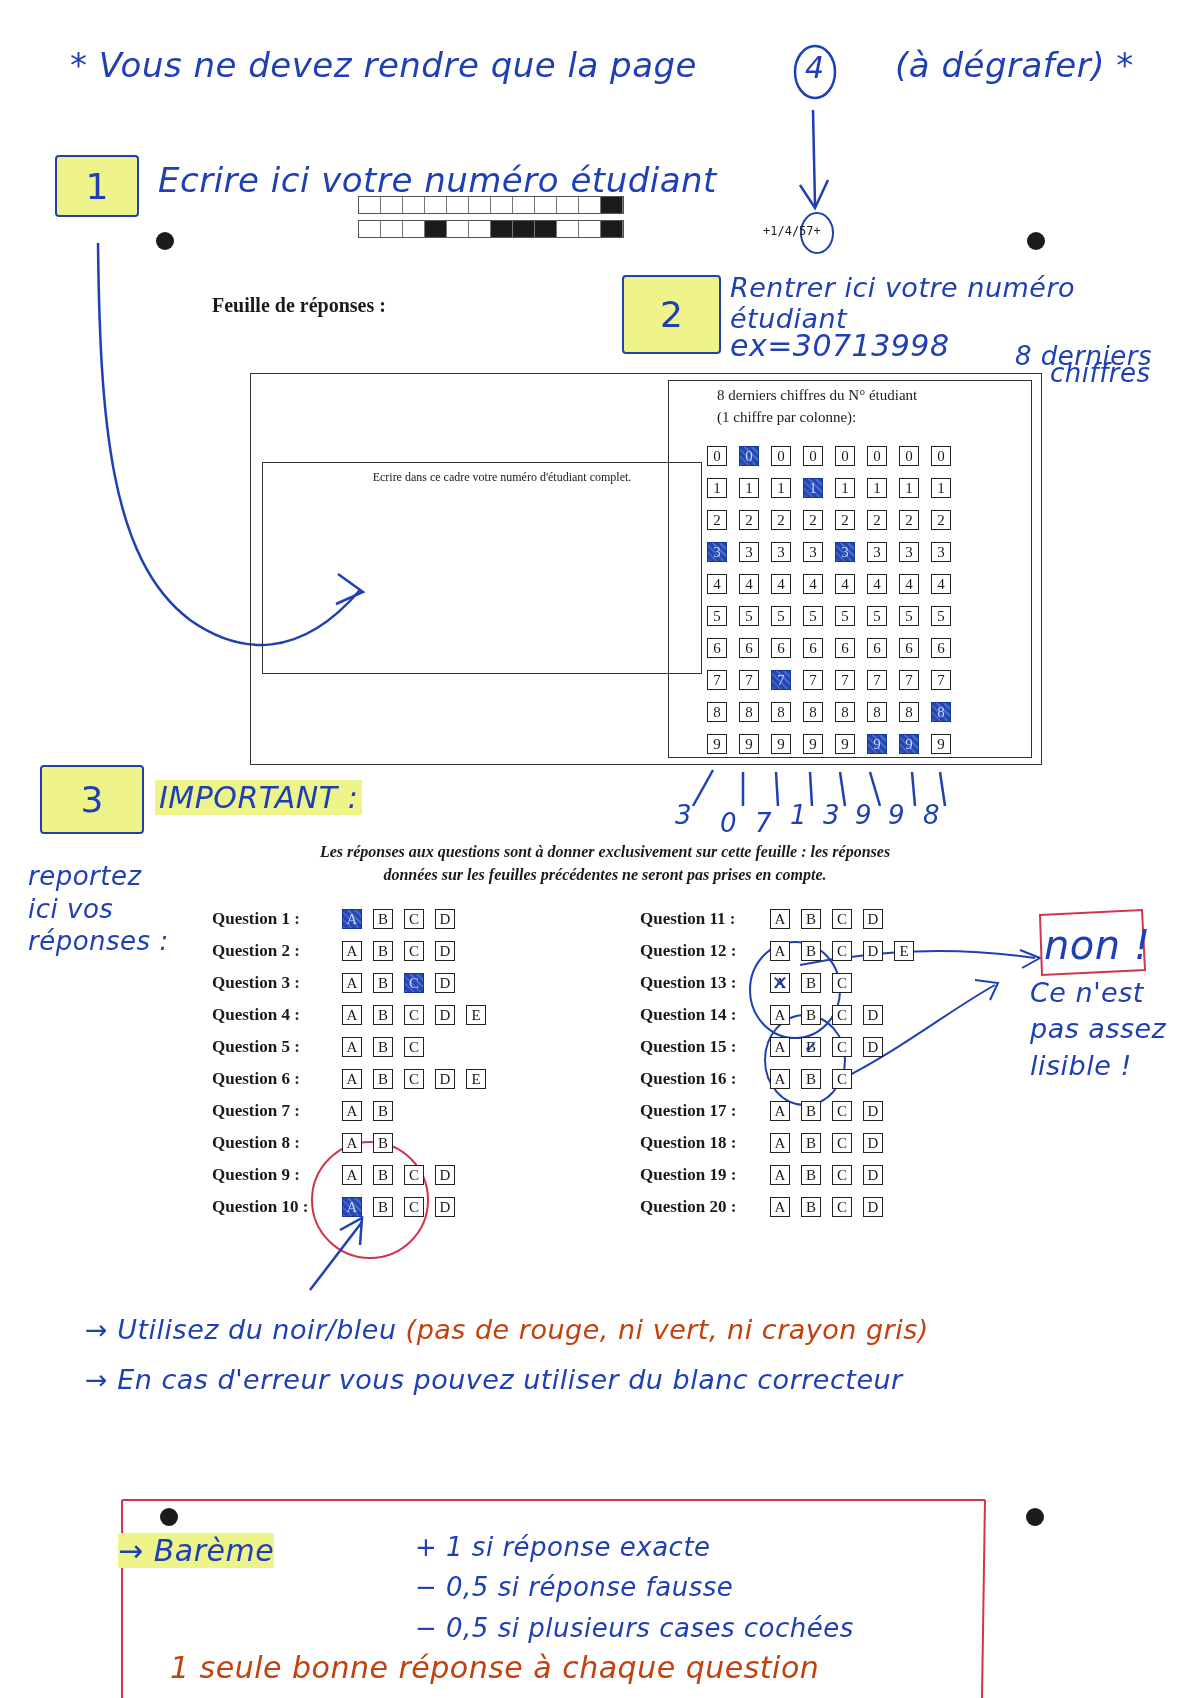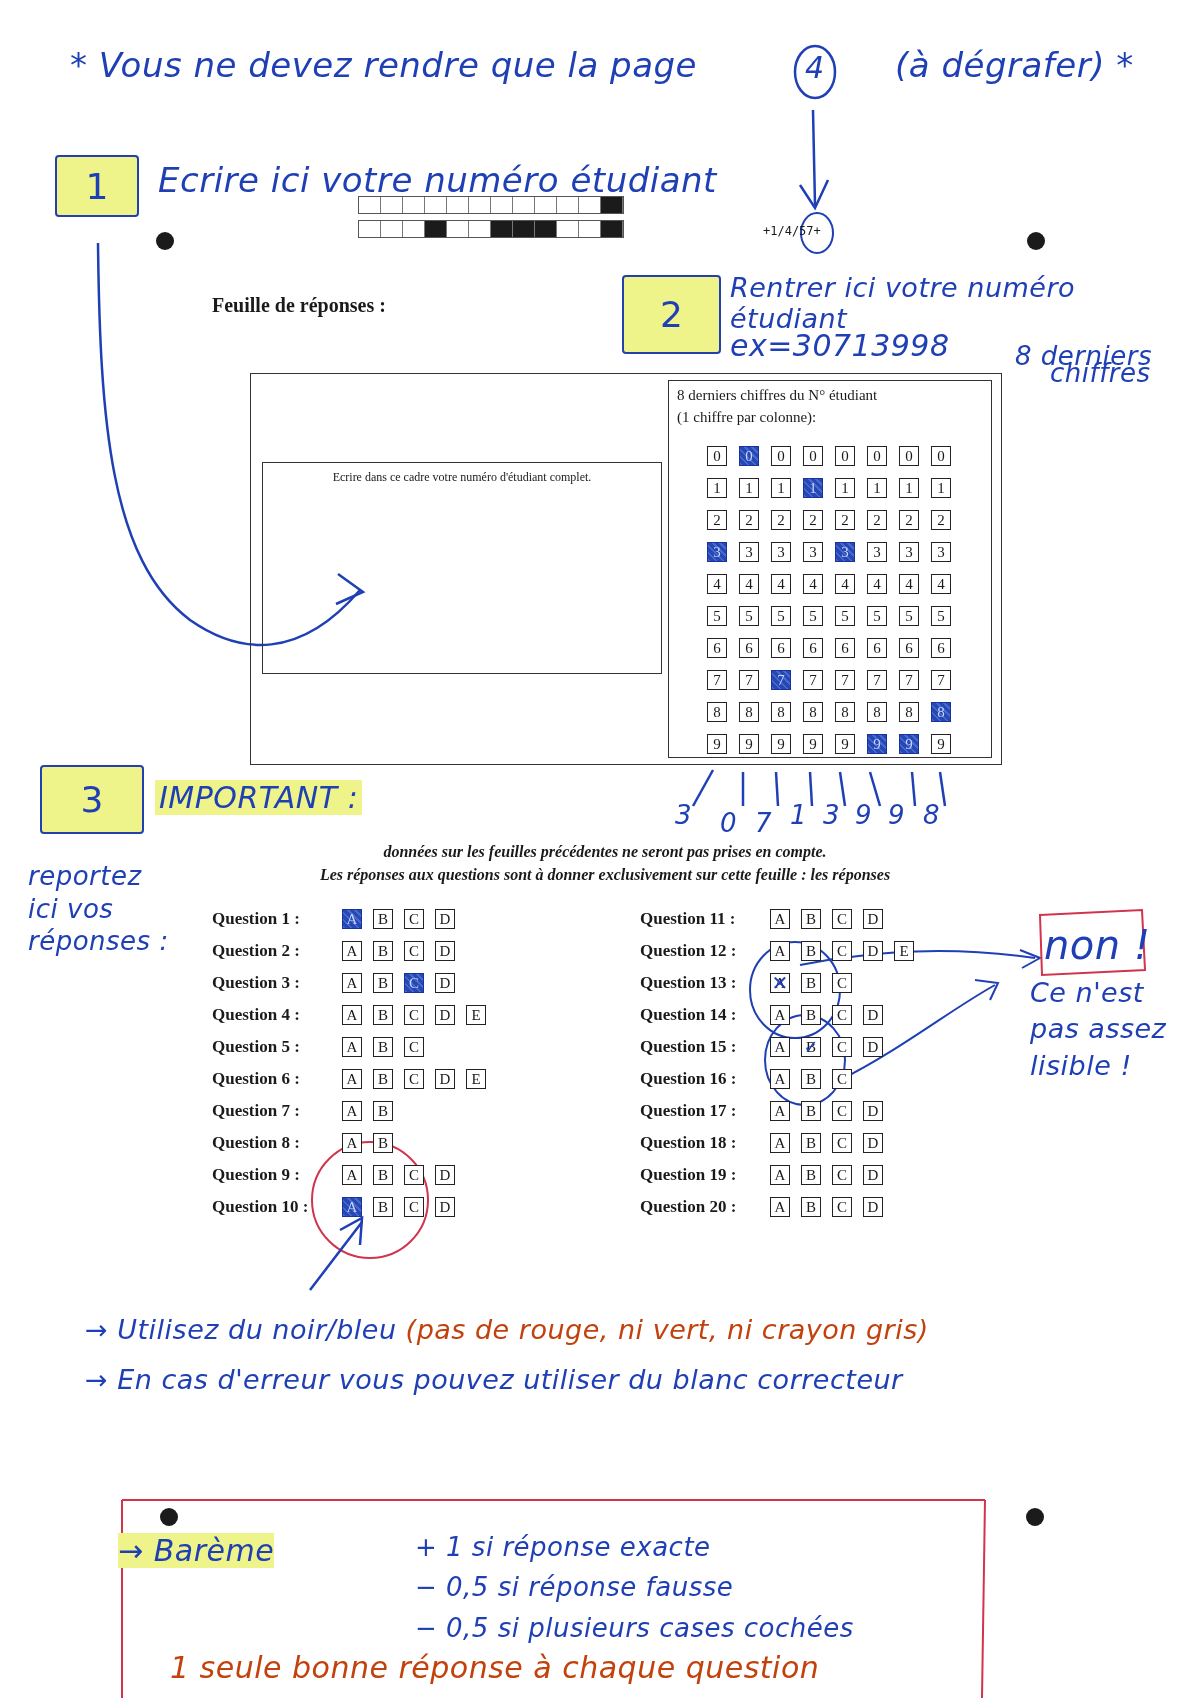--- a/index.html
+++ b/index.html
@@ -7,21 +7,21 @@
          font-family: "DejaVu Serif", serif; color: #1a1a1a; }
   .abs { position: absolute; }
   .hand { font-family: "DejaVu Sans", sans-serif; font-style: italic; color: #1f3fb5; font-weight: 400; letter-spacing: 0.5px; }
   .hand-red { color: #c2410c; }
   .hl { background: #eef38a; }
   .dot { width: 18px; height: 18px; border-radius: 50%; background: #1b1b1b; }
   .bar-row { display: flex; height: 16px; border: 1px solid #555; }
   .bar-cell { width: 22px; height: 16px; border-right: 1px solid #777; box-sizing: border-box; background: #fff; }
   .bar-cell.on { background: #1b1b1b; }
   .serif { font-family: "Liberation Serif", "DejaVu Serif", serif; }
-  .box { border: 1.5px solid #333; }
+  .box { border: 1.5px solid #333; padding-left: 40px; }
   .digit-grid { display: grid; grid-template-columns: repeat(8, 22px); column-gap: 10px; row-gap: 12px; }
   .cb { width: 20px; height: 20px; border: 1.5px solid #222; box-sizing: border-box; display: flex; align-items: center; justify-content: center;
         font-family: "Liberation Serif", serif; font-size: 15px; line-height: 1; background: #fff; }
   .cb.filled { background: #2448b8; color: #c7d4ff; border-color: #1633a0;
                background-image: repeating-linear-gradient(45deg, rgba(255,255,255,.18) 0 2px, transparent 2px 5px); }
   .cb.crossed { position: relative; }
   .cb.crossed::after { content: "✕"; position: absolute; color: #1f3fb5; font-size: 20px; font-family: "DejaVu Sans", sans-serif; }
   .cb.ticked { position: relative; }
   .cb.ticked::after { content: "✓"; position: absolute; color: #1f3fb5; font-size: 18px; font-family: "DejaVu Sans", sans-serif; }
   .q-row { display: flex; align-items: center; height: 32px; }
@@ -223,22 +223,22 @@
     <span style="position: absolute; left: 115px; top: 0px;">1</span>
     <span style="position: absolute; left: 148px; top: 0px;">3</span>
     <span style="position: absolute; left: 180px; top: 0px;">9</span>
     <span style="position: absolute; left: 213px; top: 0px;">9</span>
     <span style="position: absolute; left: 248px; top: 0px;">8</span>
   </div>
 
 <div class="abs num-box" style="left:40px; top:765px; width:100px; height:65px;">3</div>
 <div class="abs hand hl" style="left:155px; top:780px; font-size:30px; padding:0 4px;">IMPORTANT :</div>
 <div class="abs serif" style="left:185px; top:840px; width:840px; text-align:center; font-size:16px; font-style:italic; font-weight:bold; line-height:1.45;">
+  <div>Les réponses aux questions sont à donner exclusivement sur cette feuille : les réponses</div>
   <div>données sur les feuilles précédentes ne seront pas prises en compte.</div>
-  <div>Les réponses aux questions sont à donner exclusivement sur cette feuille : les réponses</div>
 </div>
 <div class="abs hand" id="reportNote" style="left:28px; top:860px; font-size:26px; line-height:1.25;">
     <div>reportez</div>
     <div>ici vos</div>
     <div>réponses :</div>
   </div>
 
 <div class="abs" id="qLeft" style="left:212px; top:903px;">
     <div class="q-row">
       <div class="q-label">Question 1 :</div>

